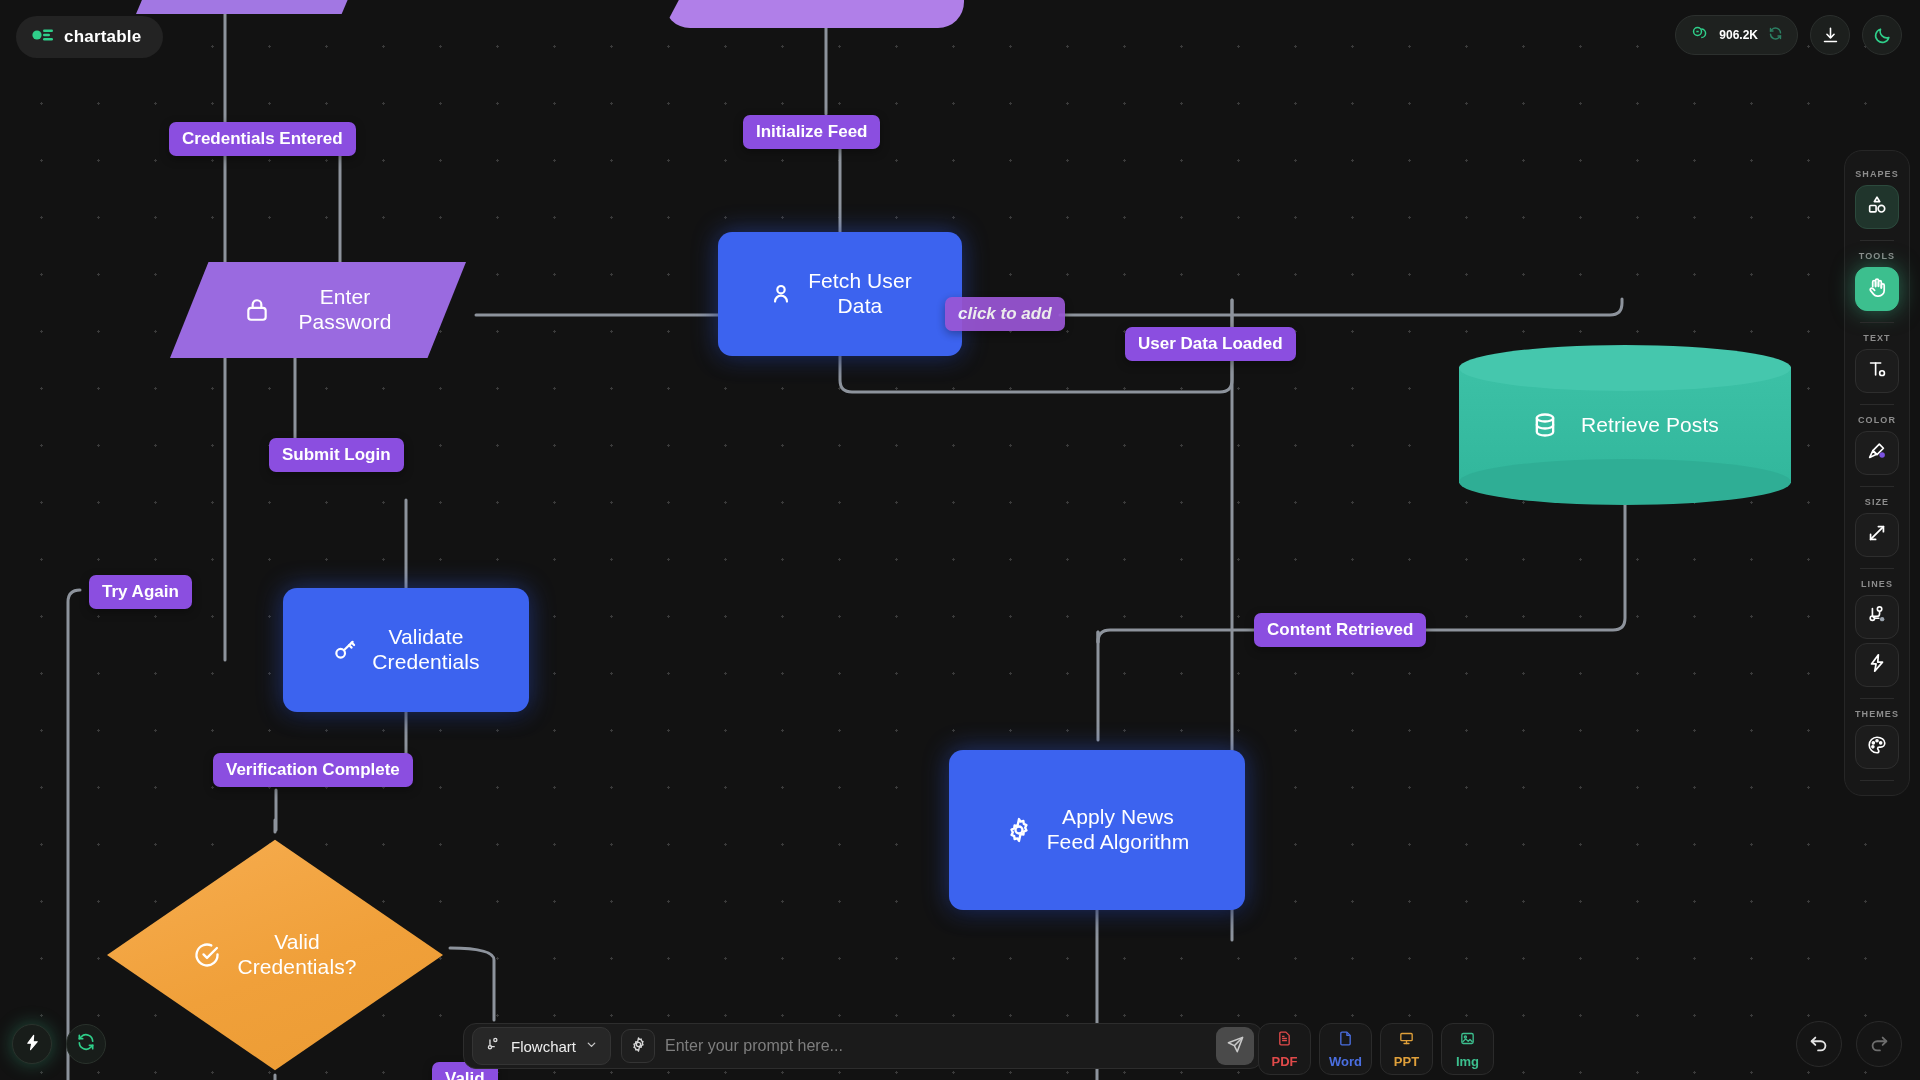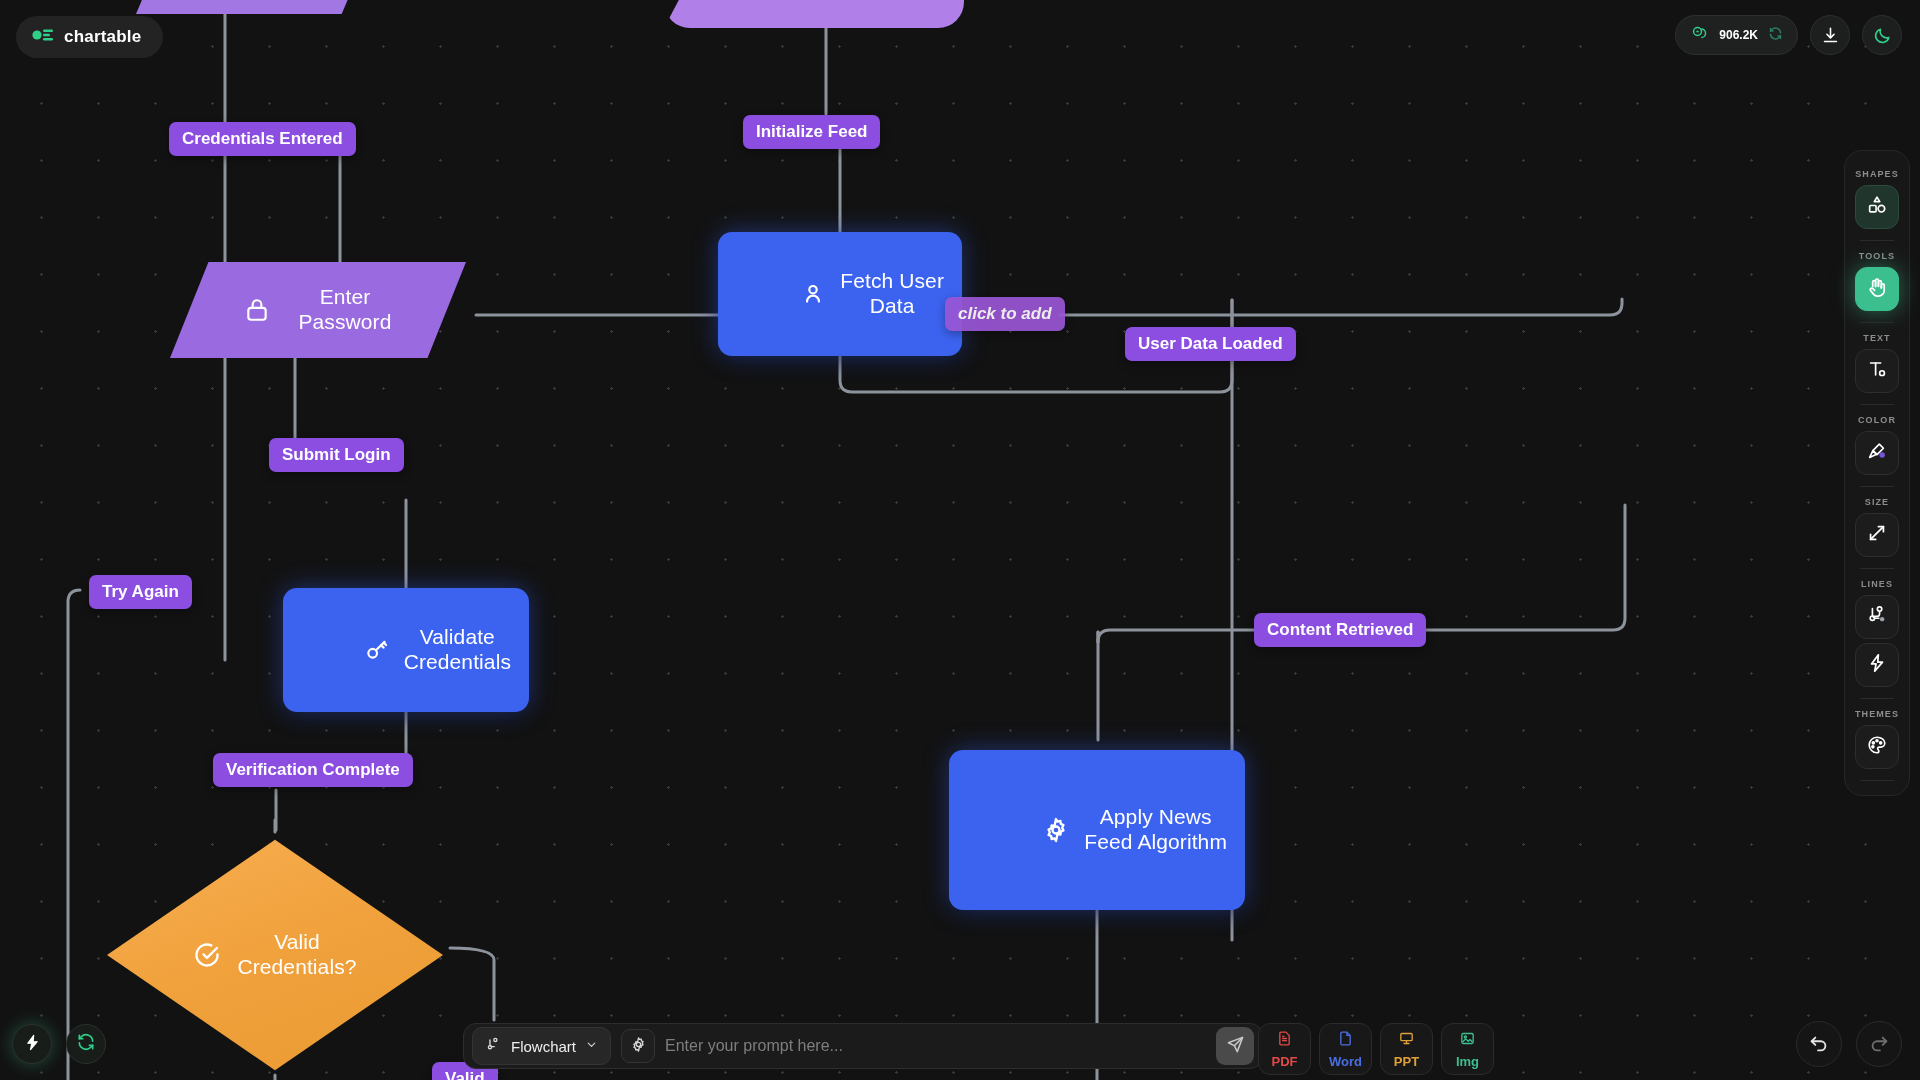--- a/index.html
+++ b/index.html
@@ -23,21 +23,20 @@
 
   
   .node { position: absolute; display: flex; align-items: center; justify-content: center; }
 
   .node-rect {
     border-radius: 14px;
     background: #3c63ef;
     box-shadow: 0 0 26px rgba(60,99,239,.45), 0 6px 18px rgba(0,0,0,.45);
     gap: 14px;
     padding: 0 18px;
-    justify-content: flex-end;
   }
   .node-label {
     font-size: 21px; font-weight: 400; line-height: 1.17;
     text-align: center; letter-spacing: .1px; white-space: pre-line;
   }
   .node-icon { flex: 0 0 auto; display: flex; align-items: center; justify-content: center; }
   .node-icon svg { display: block; }
 
   
   .node-para {
@@ -268,20 +267,35 @@
       <span class="node-icon">
         <svg width="26" height="26" viewBox="0 0 24 24" fill="none" stroke="#fff" stroke-width="2" stroke-linecap="round" stroke-linejoin="round">
           <circle cx="12" cy="8" r="3.4"></circle>
           <path d="M6.5 19a5.5 5.5 0 0 1 11 0"></path>
         </svg>
       </span>
       <span class="node-label">Fetch User
 Data</span>
     </div>
 
+    <div class="node-cyl" style="left:1459px; top:345px; width:332px; height:160px;">
+      <div class="cyl-body"></div>
+      <div class="cyl-bot"></div>
+      <div class="cyl-top"></div>
+      <div class="cyl-content">
+        <span class="node-icon">
+          <svg width="28" height="28" viewBox="0 0 24 24" fill="none" stroke="#fff" stroke-width="2" stroke-linecap="round" stroke-linejoin="round">
+            <ellipse cx="12" cy="6" rx="7" ry="3"></ellipse>
+            <path d="M5 6v12c0 1.7 3.1 3 7 3s7-1.3 7-3V6"></path>
+            <path d="M5 12c0 1.7 3.1 3 7 3s7-1.3 7-3"></path>
+          </svg>
+        </span>
+        <span class="node-label">Retrieve Posts</span>
+      </div>
+    </div>
 
     <div class="node node-rect" style="left:283px; top:588px; width:246px; height:124px;">
       <span class="node-icon">
         <svg width="26" height="26" viewBox="0 0 24 24" fill="none" stroke="#fff" stroke-width="2" stroke-linecap="round" stroke-linejoin="round">
           <circle cx="8" cy="15" r="4"></circle>
           <path d="M11 12.2 19 4.5"></path>
             <path d="M15.8 7.6l2.3 2.2"></path>
             <path d="M18.2 5.2l2.2 2.2"></path>
         </svg>
       </span>

